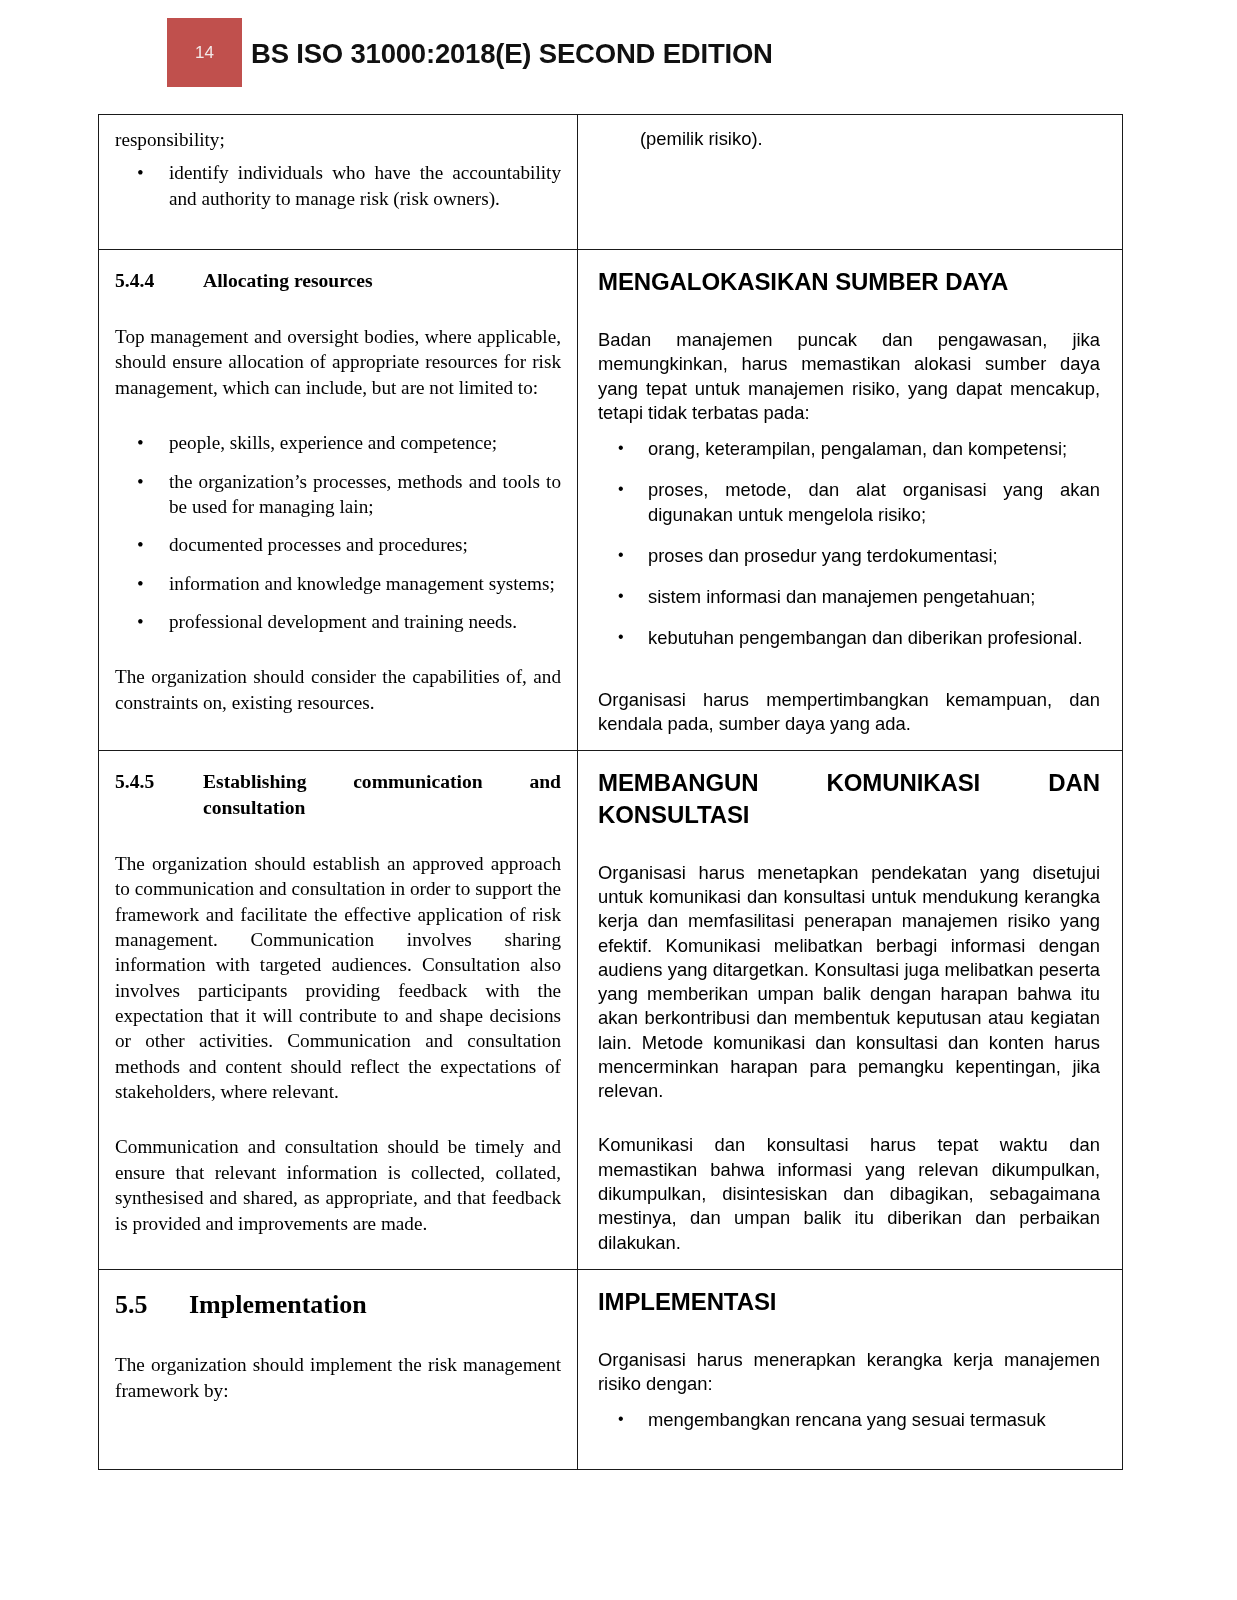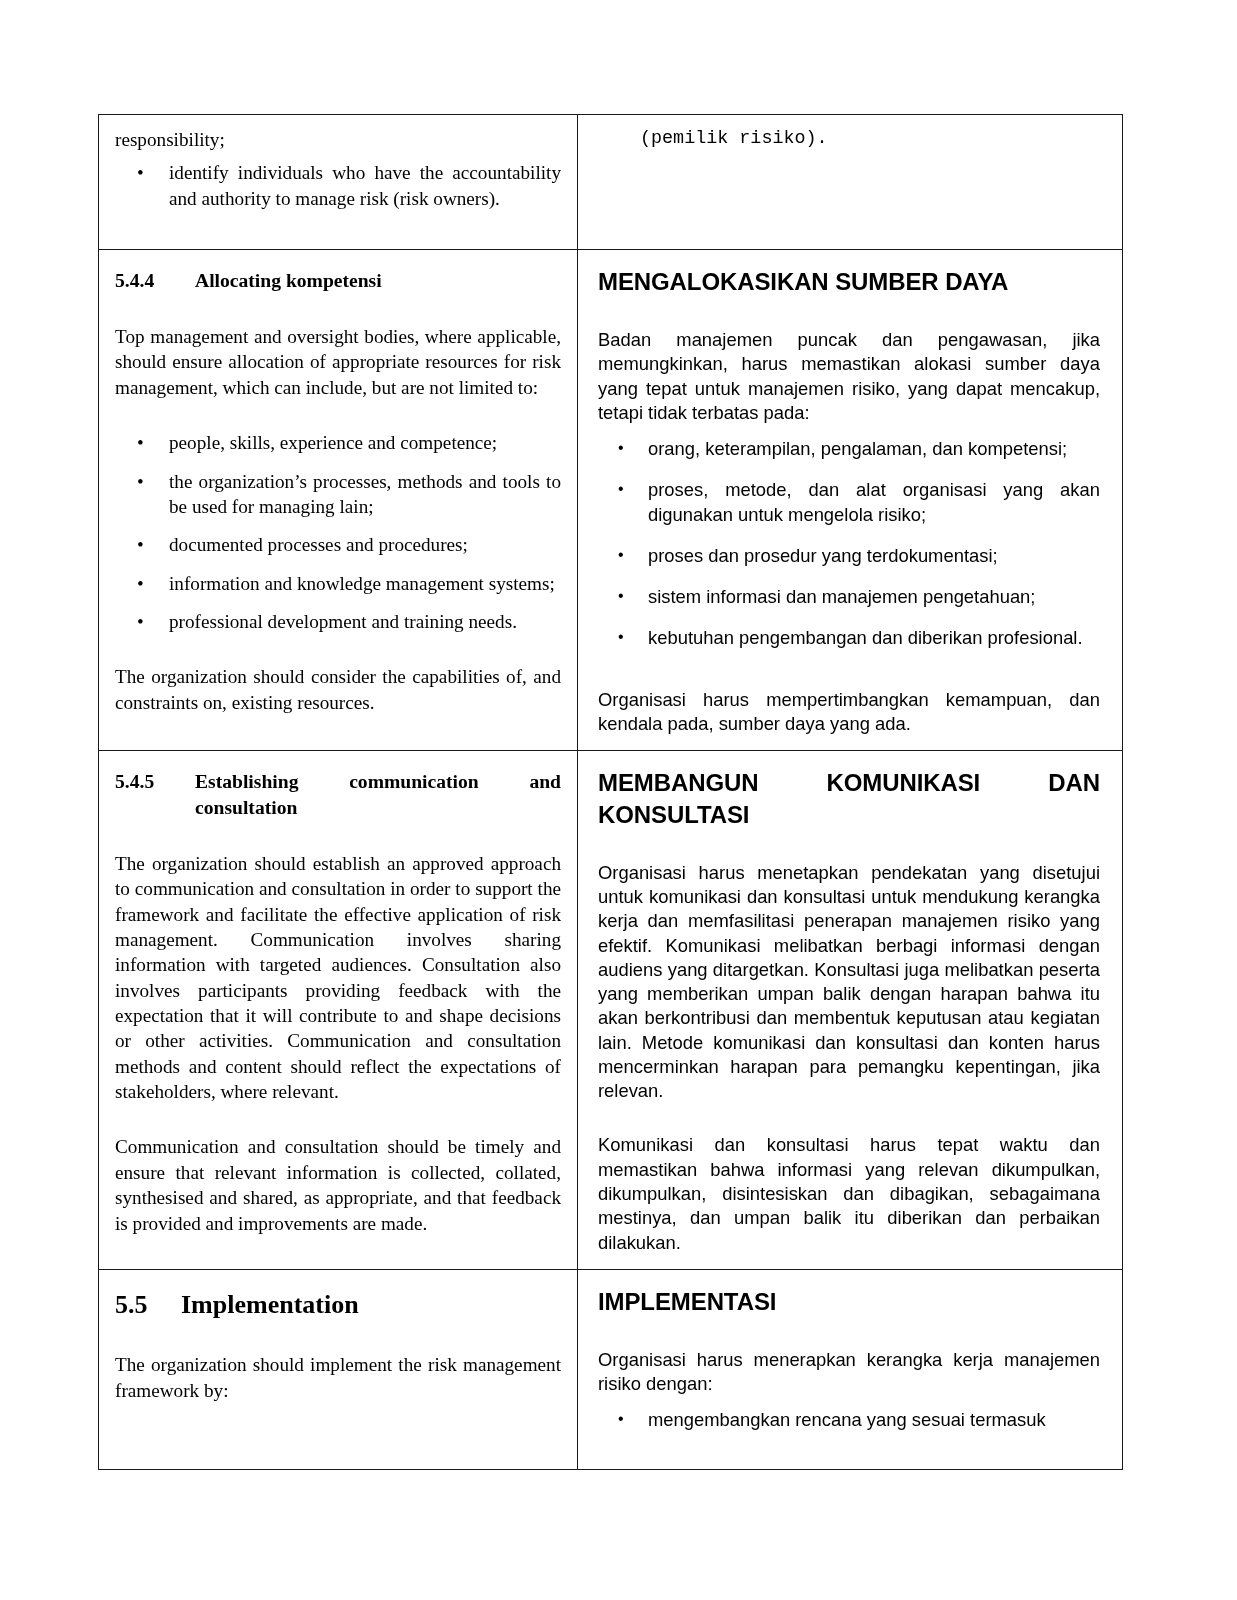--- a/index.html
+++ b/index.html
@@ -94,21 +94,21 @@
     text-align: justify;
     text-justify: inter-word;
   }
 
   
   .h-en {
     font-family: "Liberation Serif", serif;
     font-weight: bold;
     font-size: 19.6px;
     display: flex;
-    gap: 4px;
+    gap: 12px;
     align-items: flex-start;
     margin: 6px 0 0 0;
   }
   .h-en .h-num {
     display: inline-block;
     min-width: 76px;
     flex: 0 0 76px;
   }
   .h-en .h-text {
     flex: 1 1 auto;
@@ -157,20 +157,26 @@
   .cell-id ul.blist > li .bullet { left: 20px; font-size: 16px; }
 
   
   .lastline { text-align: left; }
 </style>
 </head>
 <body>
 
 <div class="page">
 
+  <div class="header">
+    <div class="page-number-box">
+      <span class="num">14</span>
+    </div>
+    <div class="header-title">BS ISO 31000:2018(E) SECOND EDITION</div>
+  </div>
 
   <table class="doc-table">
     <colgroup>
       <col class="col-en">
       <col class="col-id">
     </colgroup>
     <tbody>
 
       <tr>
         <td>
@@ -180,32 +186,32 @@
             <ul class="blist">
               <li>
                 <span class="bullet">•</span>
                 <span>identify individuals who have the accountability and authority to manage risk (risk owners).</span>
               </li>
             </ul>
           </div>
         </td>
         <td>
           <div class="cell-id">
-            <div class="para lastline" style="padding-left:42px;font-family:Liberation Mono, monospace;">(pemilik risiko).</div>
+            <div class="para lastline" style="padding-left:42px;">(pemilik risiko).</div>
             <div style="height:84px;"></div>
           </div>
         </td>
       </tr>
 
       <tr>
         <td>
           <div class="cell-en">
             <div class="h-en single">
               <span class="h-num">5.4.4</span>
-              <span class="h-text">Allocating kompetensi</span>
+              <span class="h-text">Allocating resources</span>
             </div>
             <div class="gap-lg"></div>
             <div class="para">Top management and oversight bodies, where applicable, should ensure allocation of appropriate resources for risk management, which can include, but are not limited to:</div>
             <div class="gap-lg"></div>
             <ul class="blist">
               <li>
                 <span class="bullet">•</span>
                 <span class="lastline">people, skills, experience and competence;</span>
               </li>
               <li>

